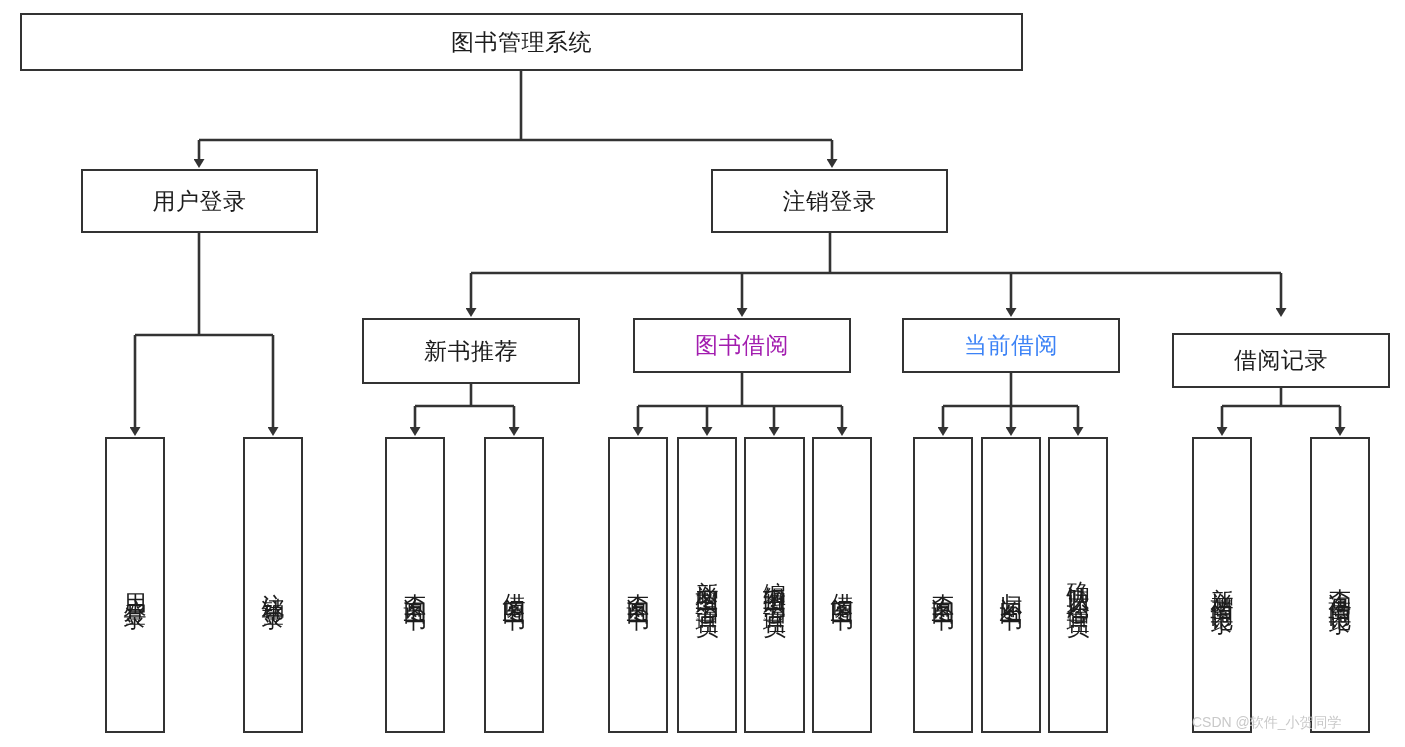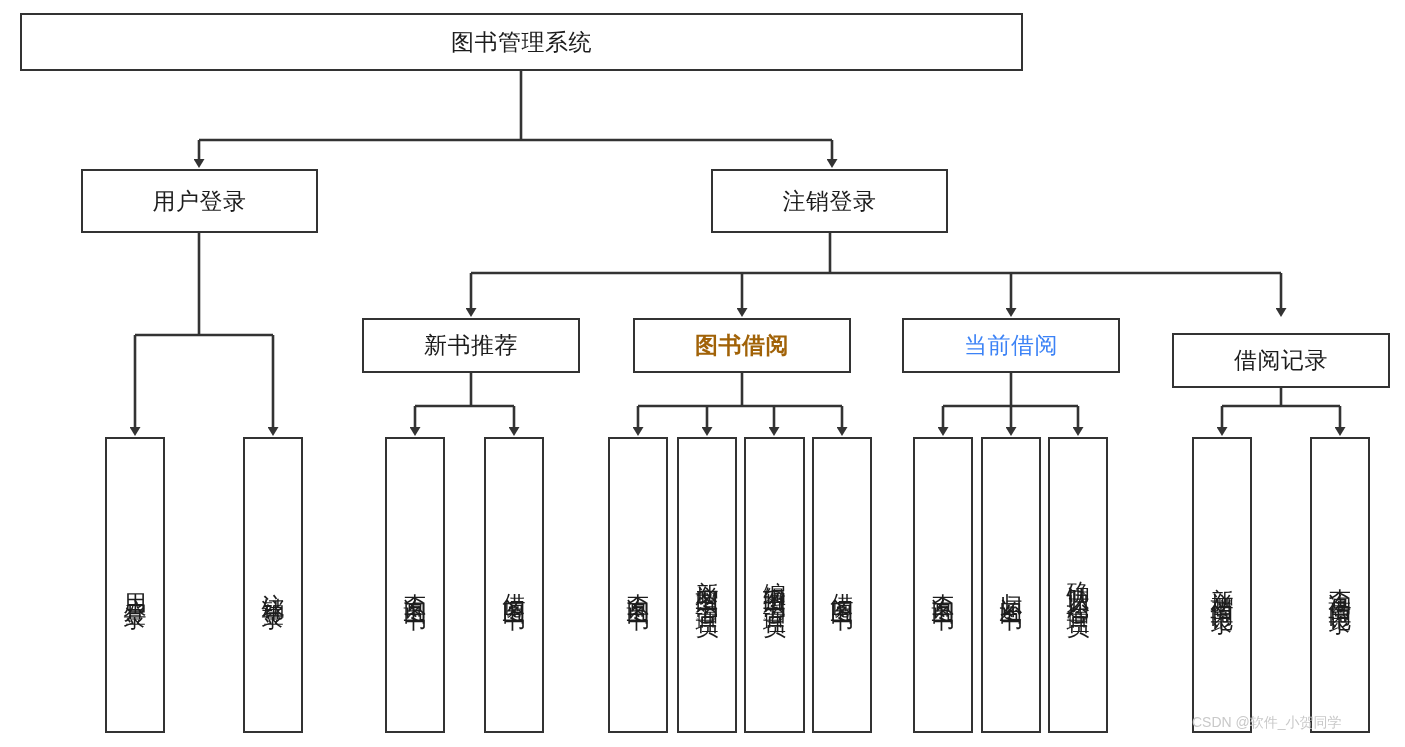--- a/index.html
+++ b/index.html
@@ -143,25 +143,25 @@
     <span class="node-label" style="color: rgb(28, 28, 28);">注销登录</span>
   </div>
 
   <div class="node vert" style="left: 105px; top: 437px; width: 60px; height: 296px; border-color: rgb(51, 51, 51); background: rgb(255, 255, 255);">
     <span class="node-label" style="color: rgb(28, 28, 28);">用户登录</span>
   </div>
   <div class="node vert" style="left: 243px; top: 437px; width: 60px; height: 296px; border-color: rgb(51, 51, 51); background: rgb(255, 255, 255);">
     <span class="node-label" style="color: rgb(28, 28, 28);">注销登录</span>
   </div>
 
-  <div class="node horiz" style="left: 362px; top: 318px; width: 218px; height: 55px; border-color: rgb(51, 51, 51); background: rgb(255, 255, 255);">
+  <div class="node horiz" style="left: 362px; top: 318px; width: 218px; height: 66px; border-color: rgb(51, 51, 51); background: rgb(255, 255, 255);">
     <span class="node-label" style="color: rgb(28, 28, 28);">新书推荐</span>
   </div>
   <div class="node horiz" style="left: 633px; top: 318px; width: 218px; height: 55px; border-color: rgb(51, 51, 51); background: rgb(255, 255, 255);">
-    <span class="node-label" style="color: #a16207; font-weight: bold;">图书借阅</span>
+    <span class="node-label" style="color: #a21caf;">图书借阅</span>
   </div>
   <div class="node horiz" style="left: 902px; top: 318px; width: 218px; height: 55px; border-color: rgb(51, 51, 51); background: rgb(255, 255, 255);">
     <span class="node-label" style="color: #3b82f6;">当前借阅</span>
   </div>
   <div class="node horiz" style="left: 1172px; top: 333px; width: 218px; height: 55px; border-color: rgb(51, 51, 51); background: rgb(255, 255, 255);">
     <span class="node-label" style="color: rgb(28, 28, 28);">借阅记录</span>
   </div>
 
   <div class="node vert" style="left: 385px; top: 437px; width: 60px; height: 296px; border-color: rgb(51, 51, 51); background: rgb(255, 255, 255);">
     <span class="node-label" style="color: rgb(28, 28, 28);">查询图书</span>

